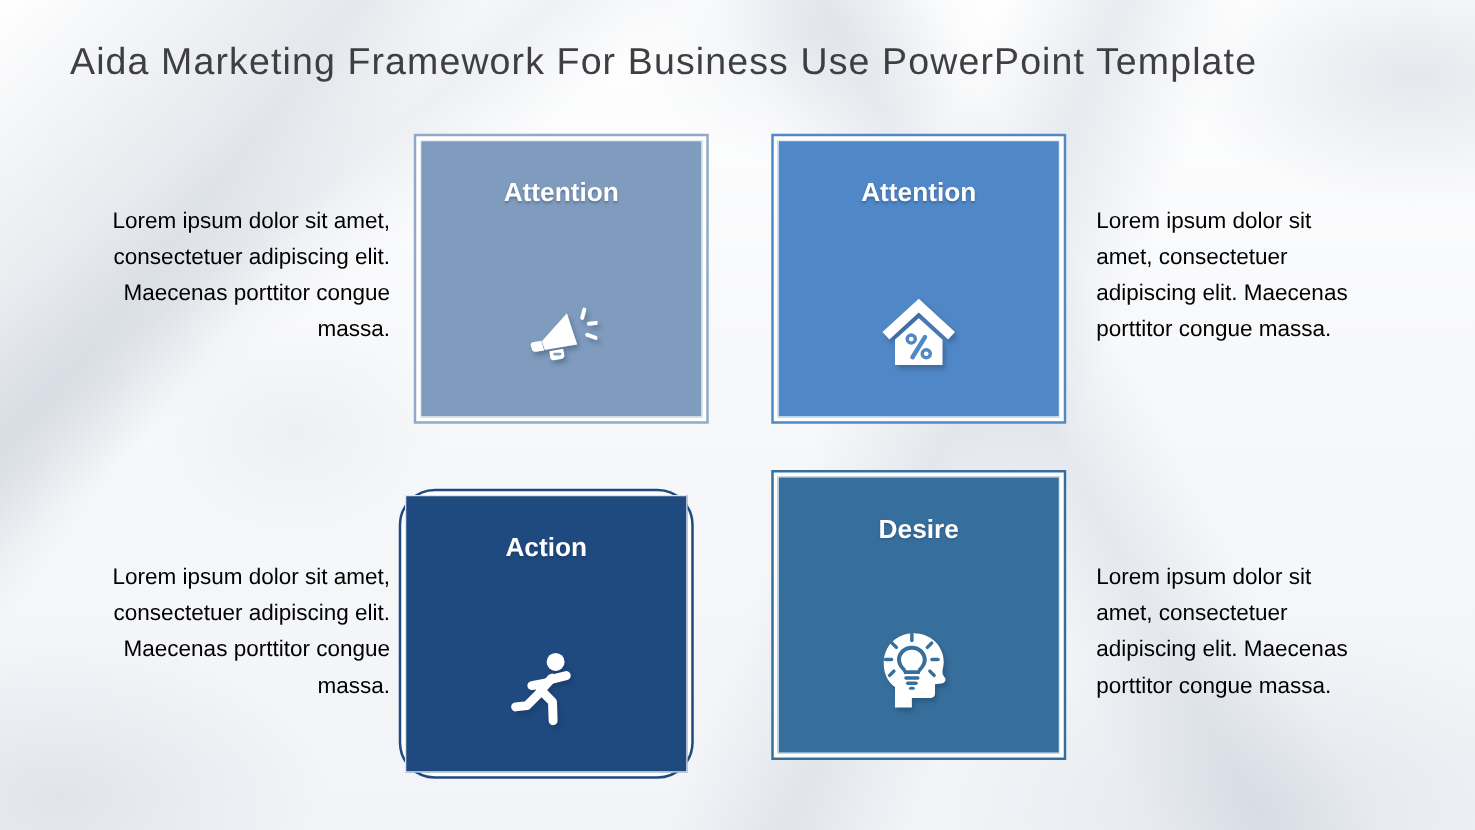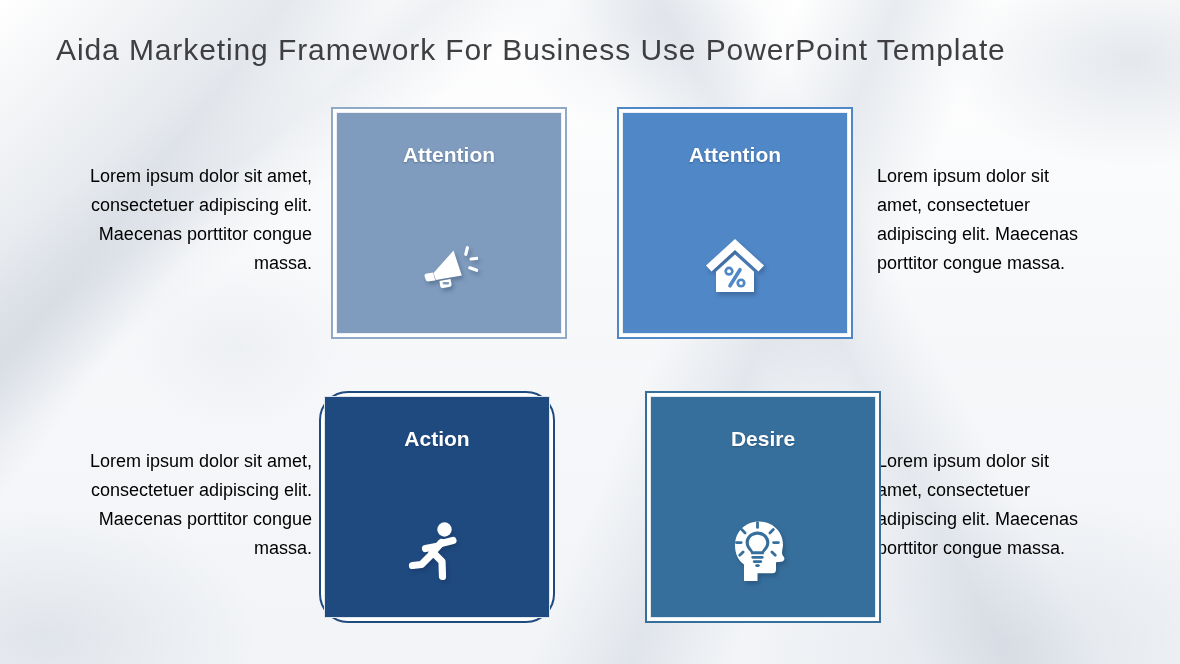--- a/index.html
+++ b/index.html
@@ -112,21 +112,21 @@
     height: 72px;
   }
   .card-icon svg {
     filter: drop-shadow(2px 3px 2px rgba(15,35,65,0.30));
   }
 
   
   .card.attention { left: 331px; top: 107px; }
   .card.interest  { left: 617px; top: 107px; }
   .card.action    { left: 319px; top: 391px; border-radius: 29px; }
-  .card.desire    { left: 617px; top: 391px; margin-left: 28px; }
+  .card.desire    { left: 617px; top: 376px; }
 
   
   .fill-attention { background: #7f9bbd; }
   .fill-interest  { background: #5087c6; }
   .fill-action    { background: #1f4a80; }
   .fill-desire    { background: #376f9c; }
 
   .border-attention { border-color: #8fa9c6; }
   .border-interest  { border-color: #5087c6; }
   .border-action    { border-color: #1f4a80; }

